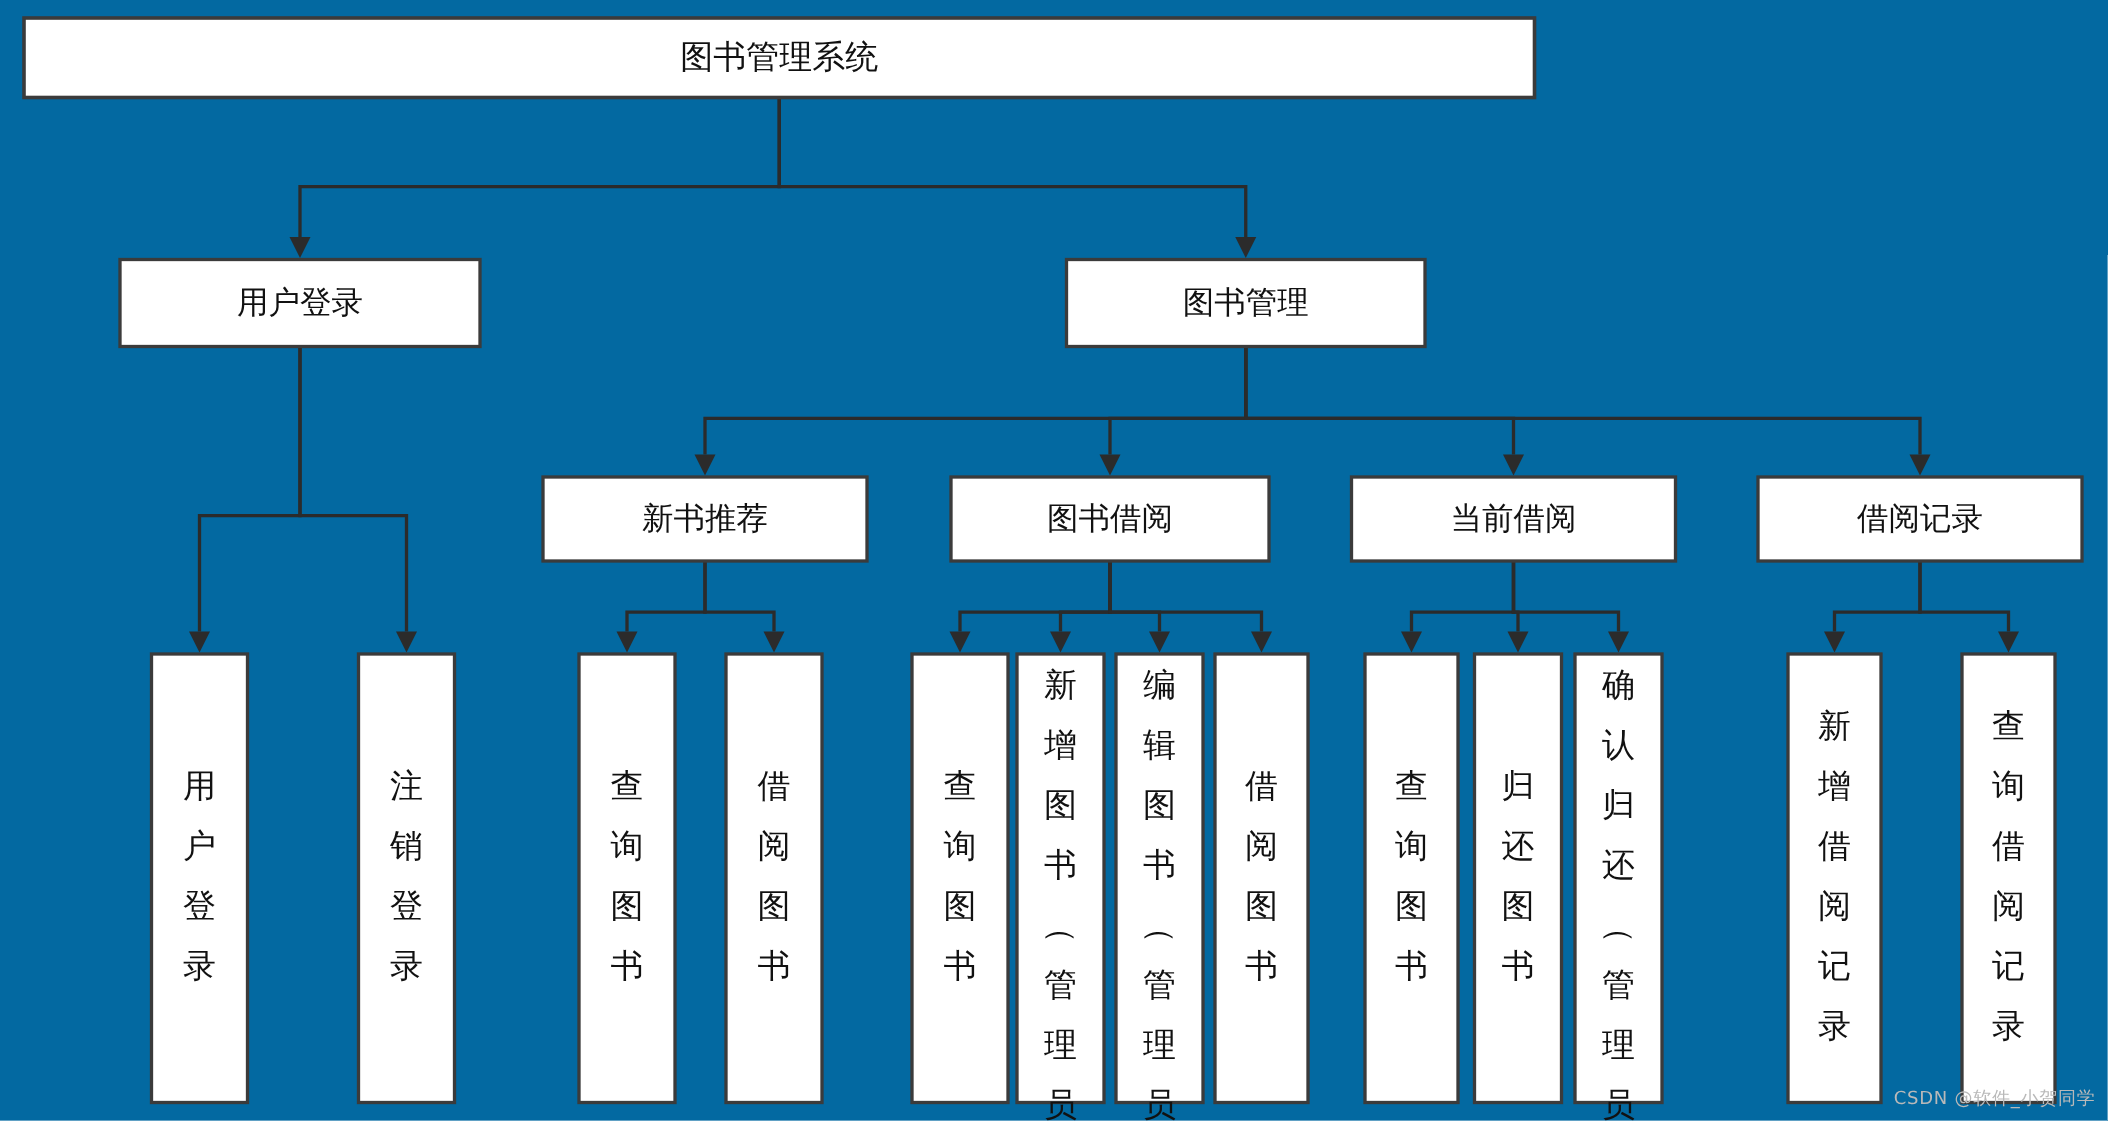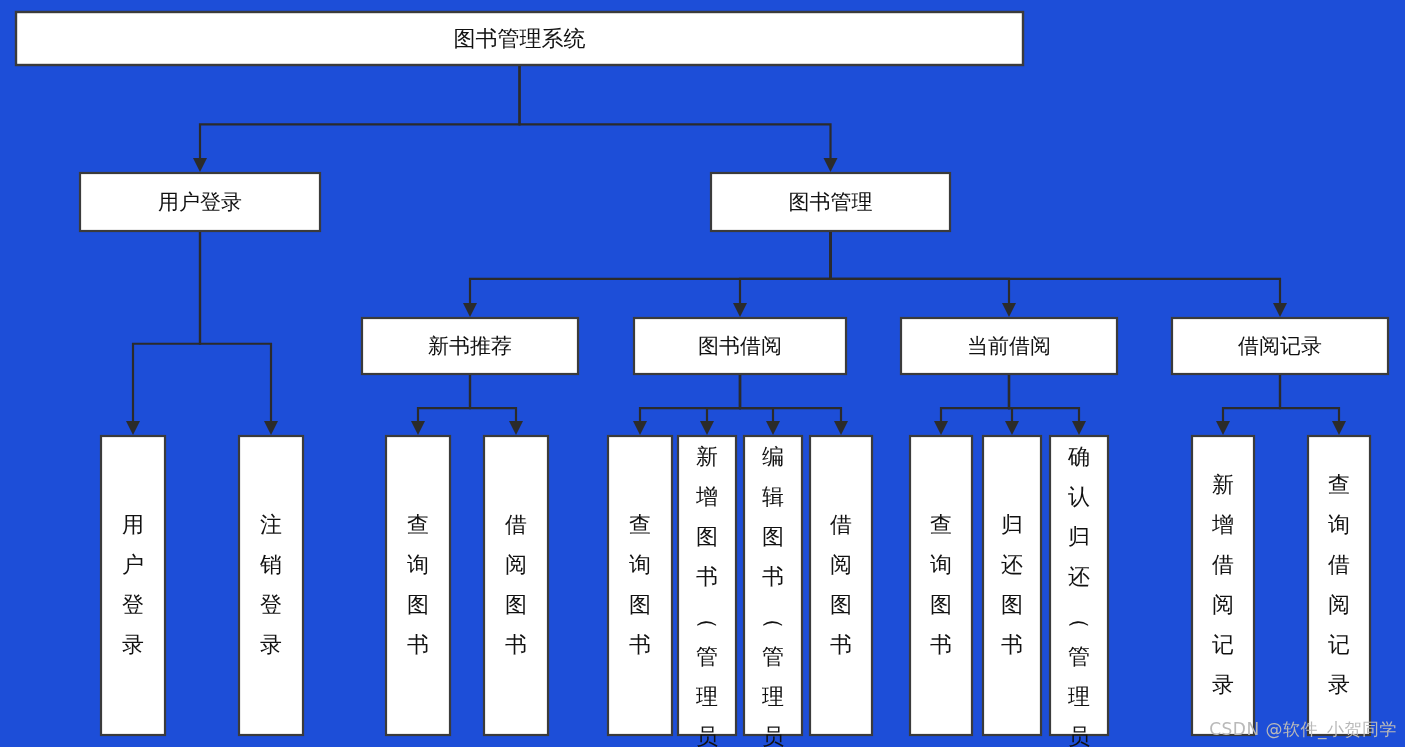--- a/index.html
+++ b/index.html
@@ -11,21 +11,21 @@
   body {
     width: 1405px;
     height: 747px;
     overflow: hidden;
     font-family: "DejaVu Sans", "Liberation Sans", sans-serif;
   }
   #diagram-root {
     position: relative;
     width: 1405px;
     height: 747px;
-    background: #1d4ed8;
+    background: #0369a1;
   }
   svg#diagram-svg {
     position: absolute;
     top: 0;
     left: 0;
     width: 1405px;
     height: 747px;
     display: block;
   }
   .node-box {
@@ -64,21 +64,21 @@
     font-family: "DejaVu Sans", "Liberation Sans", sans-serif;
     font-size: 22px;
     text-anchor: middle;
     dominant-baseline: middle;
   }
   .watermark {
     position: absolute;
     right: 8px;
     bottom: 6px;
     font-family: "DejaVu Sans", "Liberation Sans", sans-serif;
-    font-size: 17px;
+    font-size: 12px;
     color: #b9b9b9;
     letter-spacing: 0.5px;
     white-space: nowrap;
     pointer-events: none;
   }
 </style>
 </head>
 <body>
 
 <div id="diagram-root">

